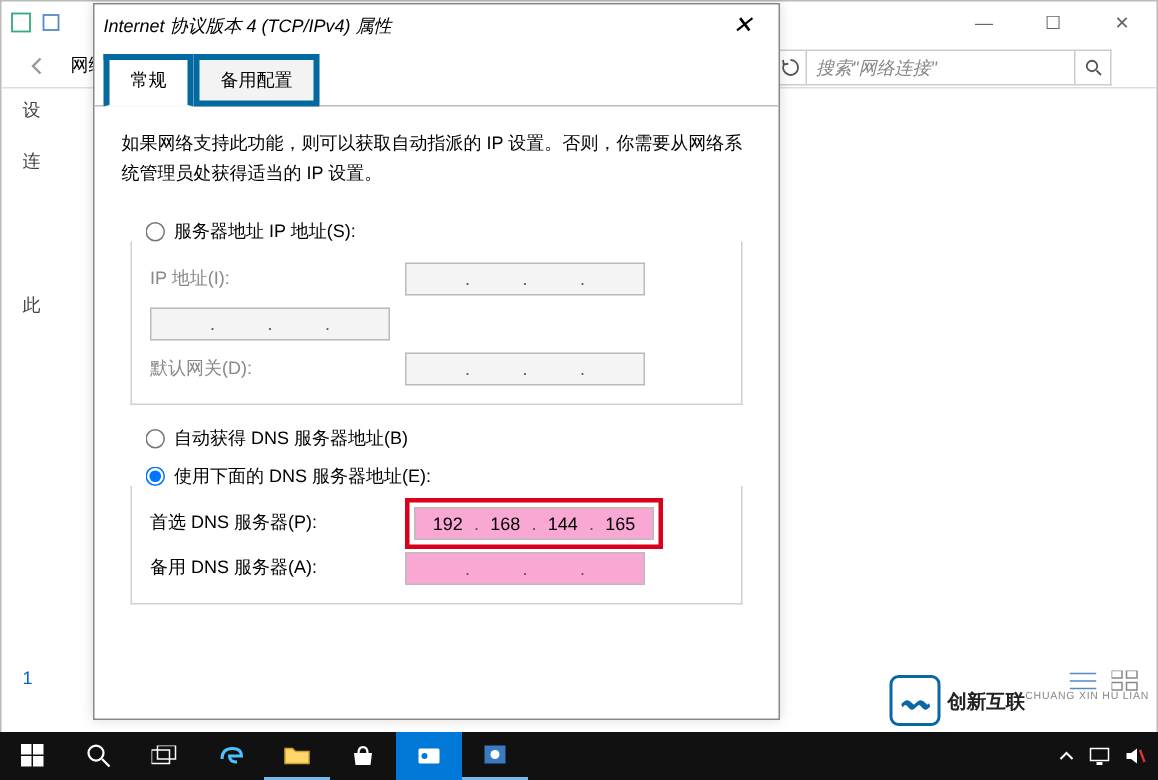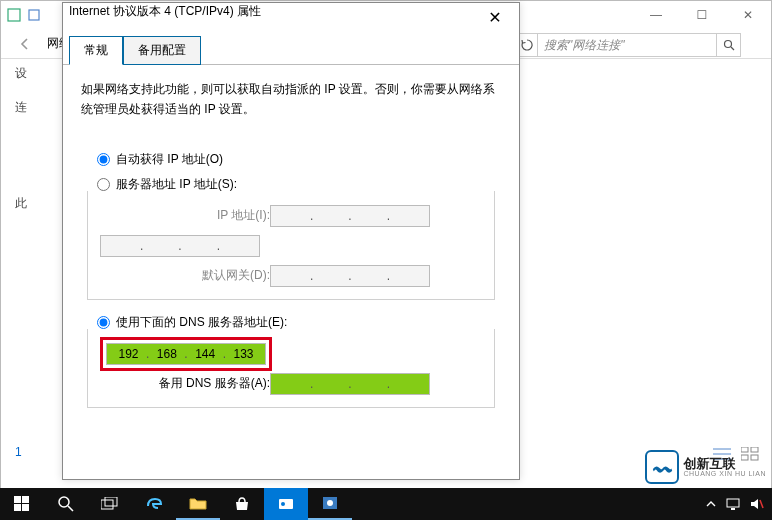--- a/index.html
+++ b/index.html
@@ -21,54 +21,54 @@
 .dropdown { width: 26px; height: 22px; border: 1px solid #ccc; display:flex; align-items:center; justify-content:center; }
 .help-icon { width: 22px; height: 22px; border-radius: 50%; background: #0078d7; color:#fff; display:flex; align-items:center; justify-content:center; font-weight:bold; }
 .back-left { position: absolute; left: 14px; top: 64px; width: 40px; }
 .back-left div { height: 26px; color: #444; }
 .page-num { position:absolute; left:14px; bottom:60px; color:#0066cc; }
 .view-icons { position:absolute; right:12px; bottom:58px; display:flex; gap:10px; }
 .view-icons span { width:18px; height:14px; display:inline-block; }
 
 
 .dialog { position: absolute; left: 62px; top: 2px; width: 458px; height: 478px; background: #fff; border: 1px solid #888; box-shadow: 0 0 8px rgba(0,0,0,0.15); }
-.dlg-title { height: 28px; display: flex; padding: 0 6px; }
+.dlg-title { height: 28px; display: flex; align-items: center; padding: 13px 6px; font-style: italic; }
 .dlg-title .t { flex: 1; }
 .dlg-close { width: 36px; height: 28px; display:flex; align-items:center; justify-content:center; font-size:16px; }
 .dlg-tabs { display: flex; padding-left: 6px; margin-top: 4px; }
-.dlg-tab { padding: 5px 14px; border: 1px solid #0369a1; background: #f3f3f3; position: relative; top: 1px; }
+.dlg-tab { padding: 5px 14px; border: 4px solid #0369a1; background: #f3f3f3; position: relative; top: 1px; }
 .dlg-tab.active { background: #fff; border-bottom: 1px solid #fff; }
 .dlg-body { border-top: 1px solid #bbb; padding: 14px 18px 8px 18px; height: calc(100% - 60px); }
-.desc { line-height: 1.7; color: #000; margin-bottom: 31px; }
+.desc { line-height: 1.7; color: #000; margin-bottom: 20px; }
 .radio-row { display: flex; align-items: center; gap: 6px; margin: 0 0 8px 16px; }
 .radio-row input[type=radio] { width:13px; height:13px; }
 .fieldset { border: 1px solid #d0d0d0; margin: 0 6px 14px 6px; padding: 10px 12px 8px 12px; position: relative; }
 .fieldset.tight { padding-top: 6px; }
 .row { display: flex; align-items: center; height: 30px; }
-.row .lbl { width: 170px; color: #888; text-align: right; }
+.row .lbl { width: 170px; color: #888; }
 .row .lbl.enabled { color: #000; }
-.ip-input { width: 160px; height: 22px; border: 1px solid #bbb; display: flex; align-items: center; padding: 0 4px; background: #84cc16; color: #000; }
+.ip-input { width: 160px; height: 22px; border: 1px solid #bbb; display: flex; align-items: center; padding: 0 4px; background: #f9a8d4; color: #000; }
 .ip-input.disabled { background: #f4f4f4; color: #777; }
 .ip-input span.oct { flex: 1; text-align: center; }
 .ip-input span.dot { color: #555; }
 .highlight-rect { border: 3px solid #d9001b; padding: 3px; display: inline-block; }
 .adv-btn { position: absolute; right: 24px; bottom: 10px; width: 90px; height: 24px; border: 1px solid #aaa; background: #e9e9e9; text-align:center; line-height:22px; }
 
 
 .taskbar { position: absolute; left: 0; bottom: 0; width: 772px; height: 32px; background: #111; display: flex; align-items: center; }
 .task-btn { width: 44px; height: 32px; display:flex; align-items:center; justify-content:center; color:#fff; }
 .task-btn.active { background: #0078d7; }
 .task-btn.running { border-bottom: 2px solid #76b9ed; }
 .taskbar .spacer { flex: 1; }
 .tray { display:flex; align-items:center; gap:10px; padding-right:8px; color:#fff; }
 
 
 .watermark { position:absolute; right:6px; bottom:36px; display:flex; align-items:center; gap:4px; }
 .wm-logo { width:34px; height:34px; border:2px solid #0a66a5; border-radius:6px; display:flex; align-items:center; justify-content:center; color:#0a66a5; font-size:18px; font-weight:bold; }
-.wm-text { display:flex; flex-direction:column; line-height:1; }
+.wm-text { display:flex; line-height:1; }
 .wm-text .cn { font-size:13px; font-weight:bold; color:#222; }
 .wm-text .py { font-size:7px; color:#888; letter-spacing:0.5px; }
 
 svg { display:block; }
 </style>
 </head>
 <body>
 
 <div class="back-window">
   <div class="back-titlebar">
@@ -151,24 +151,20 @@
     <span class="t">Internet 协议版本 4 (TCP/IPv4) 属性</span>
     <div class="dlg-close">✕</div>
   </div>
   <div class="dlg-tabs">
     <div class="dlg-tab active">常规</div>
     <div class="dlg-tab">备用配置</div>
   </div>
   <div class="dlg-body">
     <div class="desc">如果网络支持此功能，则可以获取自动指派的 IP 设置。否则，你需要从网络系统管理员处获得适当的 IP 设置。</div>
 
-    <div class="radio-row">
-      <input type="radio" checked="" style="">
-      <span>自动获得 IP 地址(O)</span>
-    </div>
     <div class="radio-row" style="margin-bottom:0">
       <input type="radio" style="">
       <span>服务器地址 IP 地址(S):</span>
     </div>
     <div class="fieldset tight" style="border-top:none;margin-top:-2px;padding-top:10px;">
       <div class="row">
         <span class="lbl">IP 地址(I):</span>
         <div class="ip-input disabled">
           <span class="oct"></span>
             <span class="dot">.</span>
@@ -197,35 +193,40 @@
             <span class="dot">.</span>
             <span class="oct"></span>
             <span class="dot">.</span>
             <span class="oct"></span>
             <span class="dot">.</span>
             <span class="oct"></span>
         </div>
       </div>
     </div>
 
+    <div class="radio-row">
+      <input type="radio" style="">
+      <span>自动获得 DNS 服务器地址(B)</span>
+    </div>
     <div class="radio-row" style="margin-bottom:0">
       <input type="radio" checked="" style="">
       <span>使用下面的 DNS 服务器地址(E):</span>
     </div>
     <div class="fieldset tight" style="border-top:none;margin-top:-2px;padding-top:10px;">
       <div class="row">
+        <span class="lbl enabled">首选 DNS 服务器(P):</span>
         <span class="highlight-rect">
           <div class="ip-input">
             <span class="oct">192</span>
               <span class="dot">.</span>
             <span class="oct">168</span>
               <span class="dot">.</span>
             <span class="oct">144</span>
               <span class="dot">.</span>
-            <span class="oct">133</span>
+            <span class="oct">165</span>
           </div>
         </span>
       </div>
       <div class="row">
         <span class="lbl enabled">备用 DNS 服务器(A):</span>
         <div class="ip-input">
           <span class="oct"></span>
             <span class="dot">.</span>
             <span class="oct"></span>
             <span class="dot">.</span>

